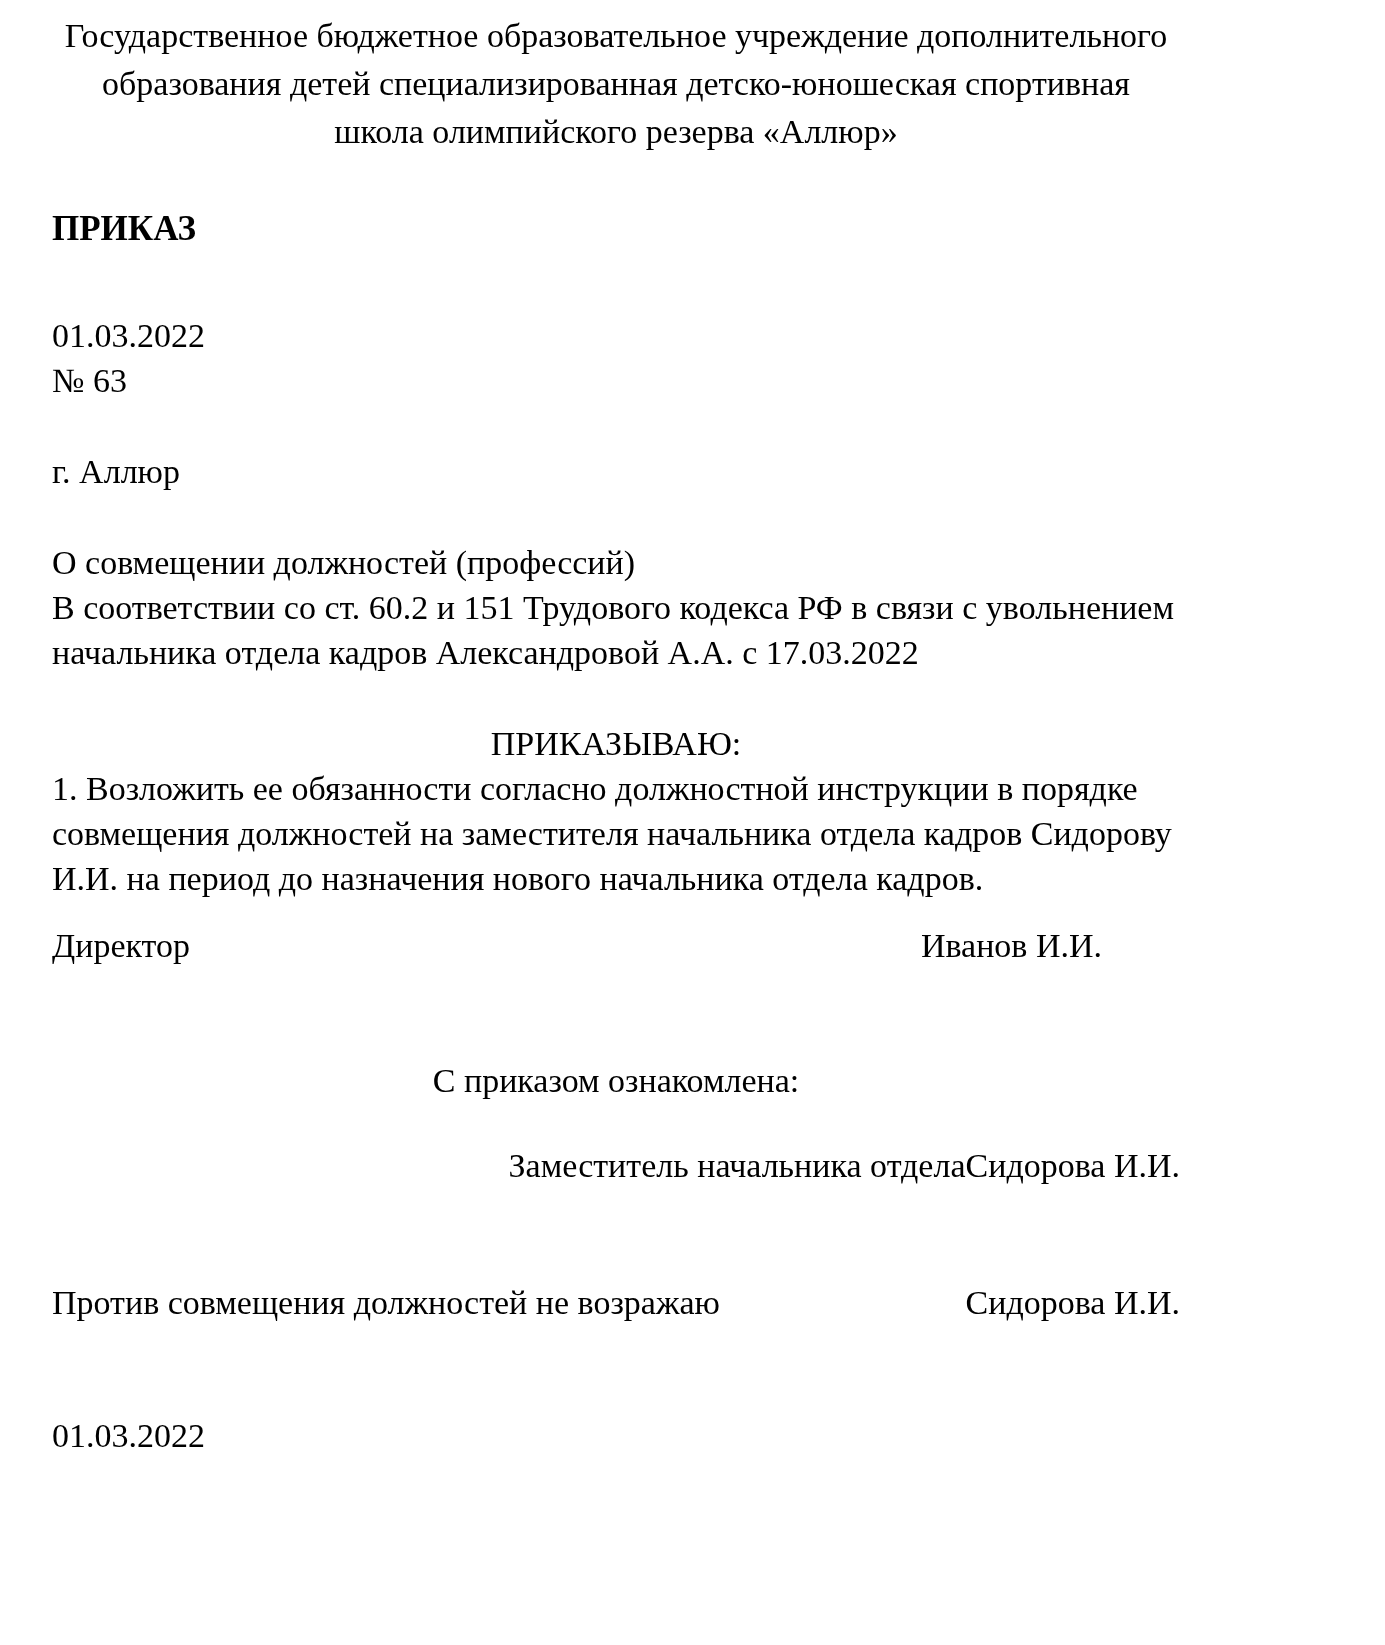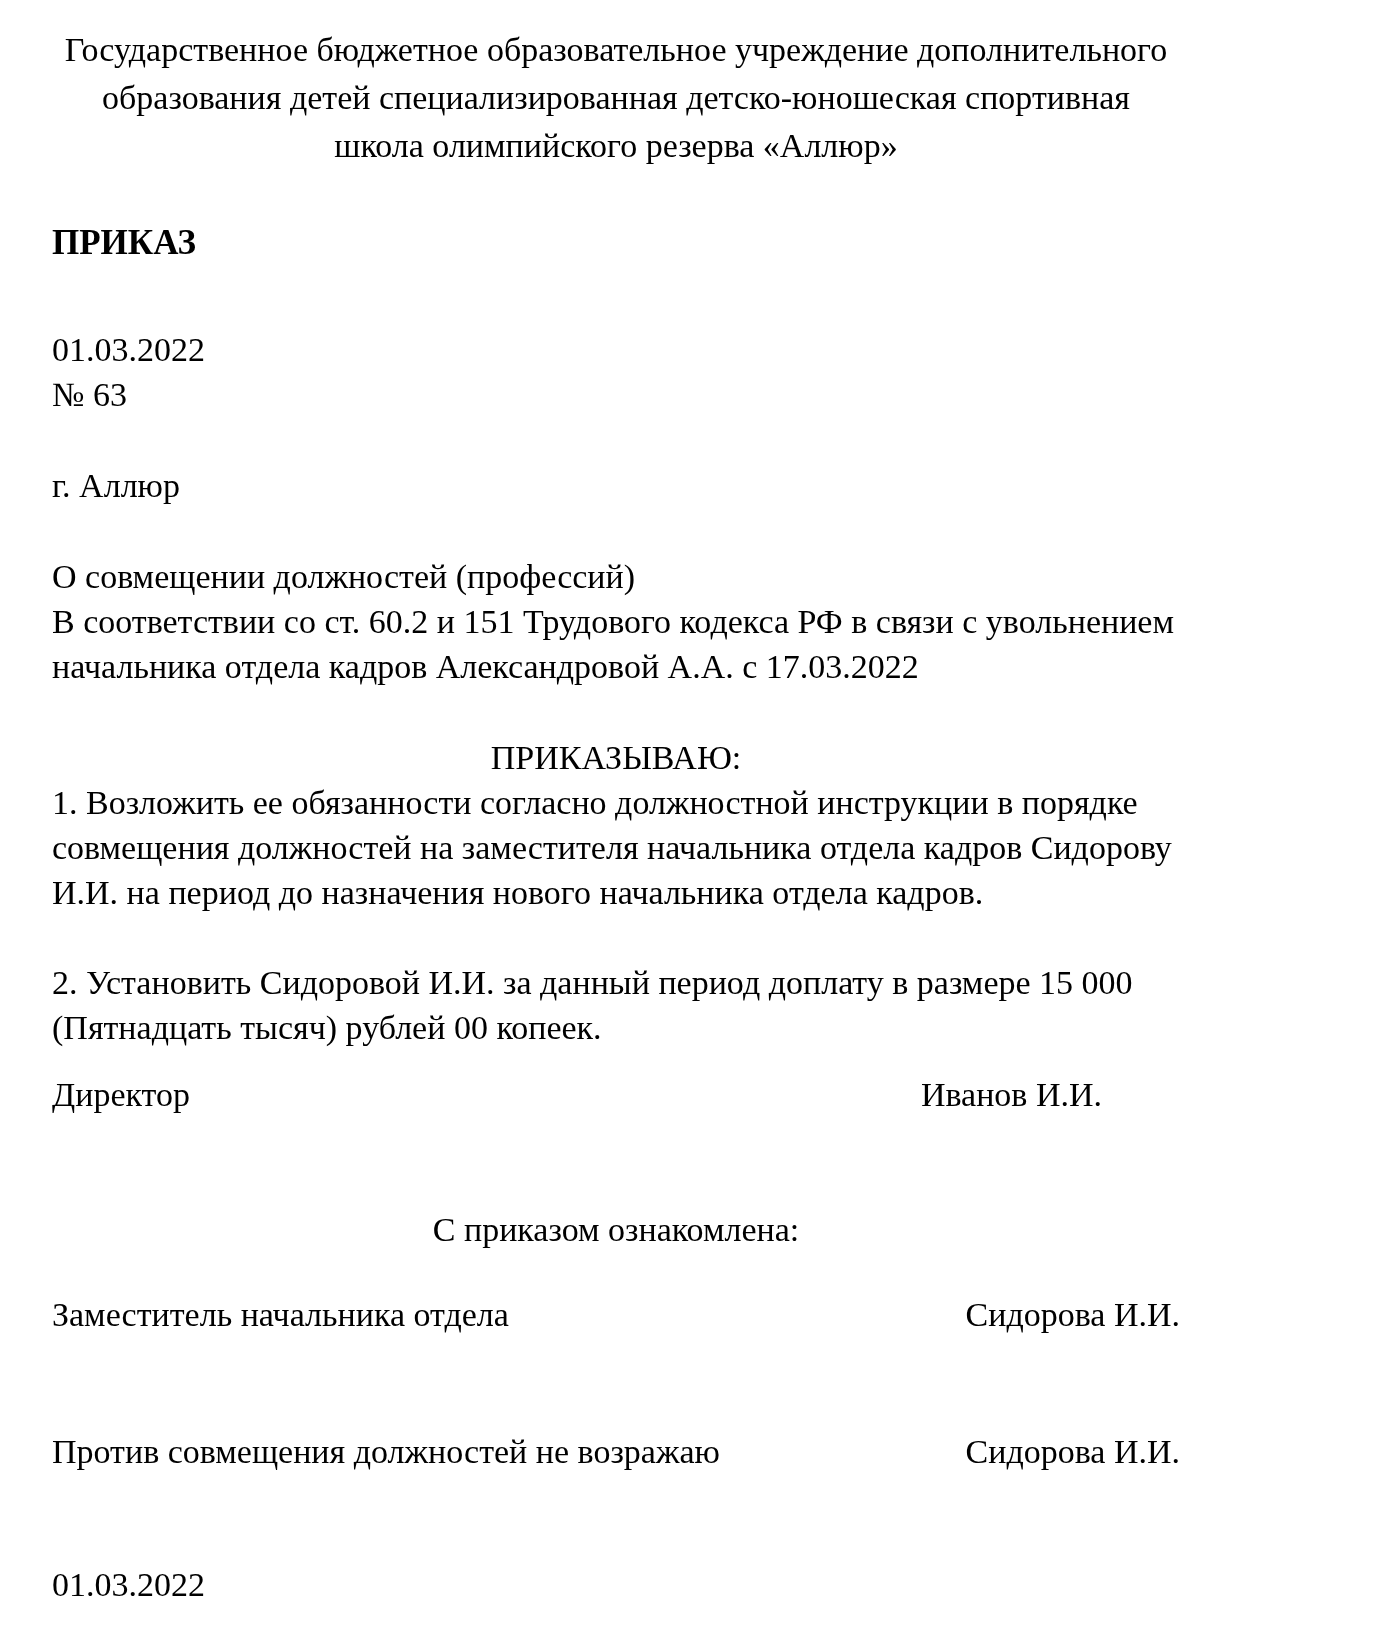--- a/index.html
+++ b/index.html
@@ -12,21 +12,21 @@
     height: 1645px;
     font-family: "Liberation Serif", "DejaVu Serif", serif;
     font-size: 34px;
     color: #000000;
     -webkit-font-smoothing: antialiased;
   }
   .page {
     box-sizing: border-box;
     width: 1233px;
     height: 1645px;
-    padding: 26px 53px 0 52px;
+    padding: 12px 53px 0 52px;
     overflow: hidden;
   }
   p {
     margin: 0;
     line-height: 45px;
   }
   .org-name {
     text-align: center;
     line-height: 48px;
     padding: 0 10px;
@@ -48,21 +48,21 @@
   .order-item-2 { margin-top: 45px; }
   .sig-row {
     display: flex;
     justify-content: space-between;
     align-items: baseline;
     line-height: 45px;
   }
   .sig-director    { margin-top: 22px; gap: 48px; }
   .sig-director .sig-name { margin-right: 78px; }
   .ack-label       { margin-top: 90px; text-align: center; }
-  .sig-deputy      { margin-top: 40px; }
+  .sig-deputy      { margin-top: 40px; justify-content: flex-end; }
   .sig-consent     { margin-top: 92px; }
   .footer-date     { margin-top: 88px; }
 </style>
 </head>
 <body>
 
 <div class="page">
 
   <p class="org-name">Государственное бюджетное образовательное учреждение дополнительного образования детей специализированная детско-юношеская спортивная школа олимпийского резерва «Аллюр»</p>
 
@@ -75,21 +75,20 @@
   <p class="doc-city">г. Аллюр</p>
 
   <p class="subject">О совмещении должностей (профессий)</p>
 
   <p class="preamble">В соответствии со ст. 60.2 и 151 Трудового кодекса РФ в связи с увольнением начальника отдела кадров Александровой А.А. с 17.03.2022</p>
 
   <p class="directive">ПРИКАЗЫВАЮ:</p>
 
   <p class="order-item-1">1. Возложить ее обязанности согласно должностной инструкции в порядке совмещения должностей на заместителя начальника отдела кадров Сидорову И.И. на период до назначения нового начальника отдела кадров.</p>
 
-  <p class="order-item-2">2. Установить Сидоровой И.И. за данный период доплату в размере 15 000 (Пятнадцать тысяч) рублей 00 копеек.</p>
 
   <div class="sig-row sig-director">
     <span class="sig-title">Директор</span>
     <span class="sig-name">Иванов И.И.</span>
   </div>
 
   <p class="ack-label">С приказом ознакомлена:</p>
 
   <div class="sig-row sig-deputy">
     <span class="sig-title">Заместитель начальника отдела</span>

